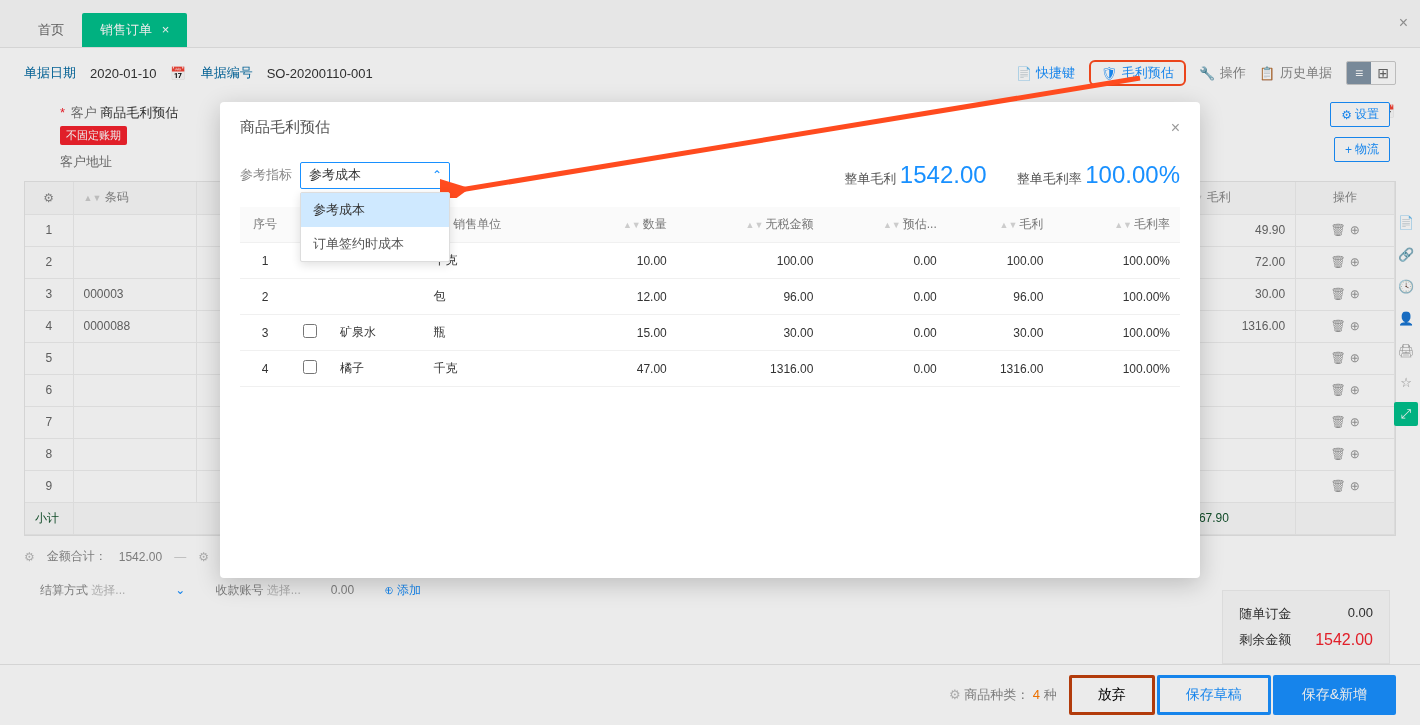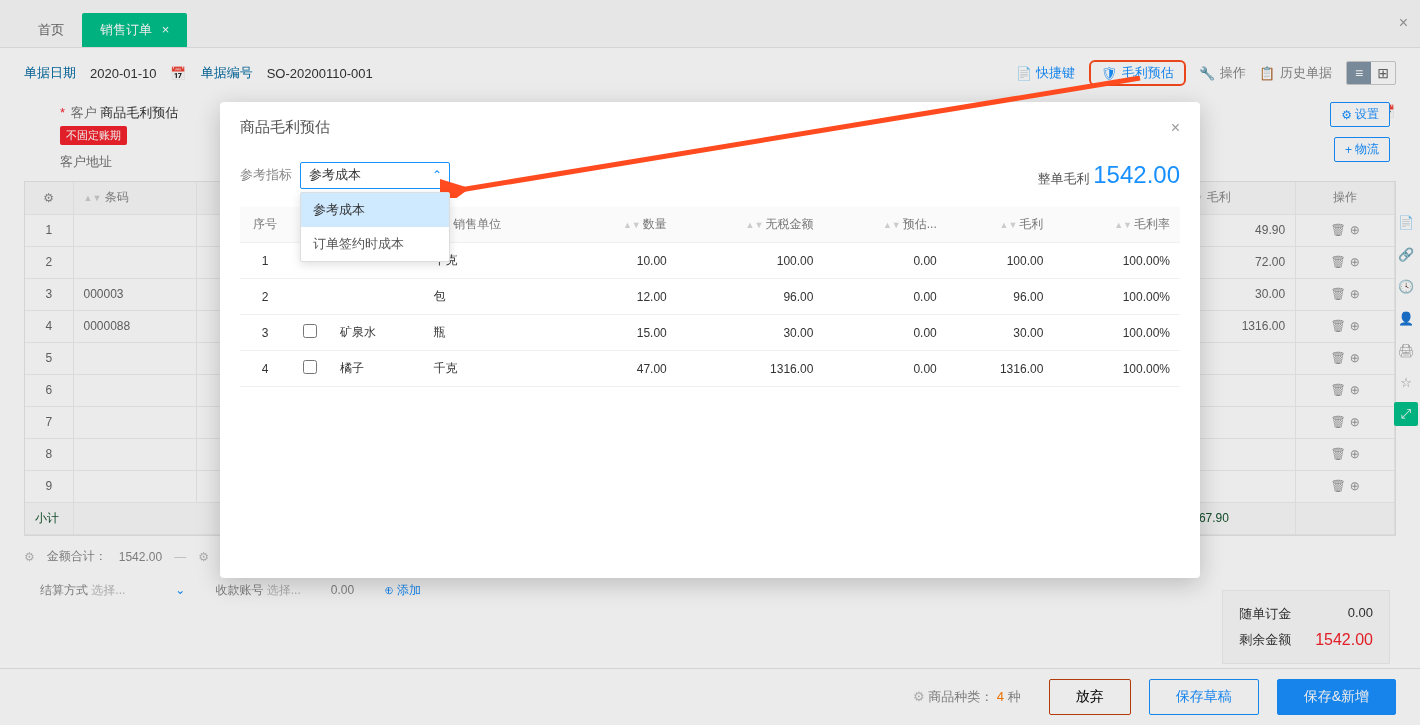--- a/index.html
+++ b/index.html
@@ -58,24 +58,24 @@
 .pay-select { color: #bbb; display: inline-flex; align-items: center; gap: 50px; }
 .pay-select .chev { color: #1890ff; }
 .add-link { color: #1890ff; cursor: pointer; }
 
 
 .deposit-box { position: absolute; right: 30px; top: 590px; background: #fafafa; border: 1px solid #eee; padding: 10px 16px; font-size: 13px; }
 .deposit-box .drow { display: flex; justify-content: space-between; gap: 24px; padding: 4px 0; }
 .deposit-box .remain { color: #f5222d; font-weight: 500; font-size: 16px; }
 
 
-.footer { position: absolute; bottom: 0; left: 0; right: 0; padding: 10px 24px; border-top: 1px solid #e7e7e7; display: flex; align-items: center; gap: 18px; background: #fff; }
+.footer { position: absolute; bottom: 0; left: 0; right: 0; padding: 10px 24px; border-top: 1px solid #e7e7e7; display: flex; align-items: center; gap: 2px; background: #fff; }
 .footer .kinds { color: #888; margin-left: auto; margin-right: 10px; }
 .footer .kinds .num { color: #ff7a00; }
-.footer-btn { padding: 8px 26px; border: 1px solid #c2410c; background: #fff; border-radius: 2px; cursor: pointer; font-size: 14px; }
+.footer-btn { padding: 8px 26px; border: 3px solid #c2410c; background: #fff; border-radius: 2px; cursor: pointer; font-size: 14px; }
 .footer-btn.blue-outline { border-color: #1890ff; color: #1890ff; }
 .footer-btn.blue-fill { background: #1890ff; border-color: #1890ff; color: #fff; }
 
 
 .side-rail { position: absolute; right: 0; top: 210px; width: 28px; display: flex; flex-direction: column; gap: 8px; align-items: center; }
 .side-rail .rail-ic { width: 24px; height: 24px; display: flex; align-items: center; justify-content: center; color: #999; cursor: pointer; border-radius: 2px; }
 .side-rail .rail-ic.green { background: #00c08b; color: #fff; }
 
 
 .modal-mask { position: absolute; inset: 0; background: rgba(0,0,0,0.08); display: flex; align-items: flex-start; justify-content: center; }
@@ -330,20 +330,21 @@
       <div class="select-box">
         <input class="select-input" value="参考成本" style="">
         <span class="select-arrow">⌃</span>
         <div class="dropdown" id="dropdown">
             <div class="dropdown-item selected">参考成本</div>
             <div class="dropdown-item">订单签约时成本</div>
           </div>
       </div>
       <div class="totals">
         <span><span class="tlbl">整单毛利</span> <span class="tval-big">1542.00</span></span>
+        <span><span class="tlbl">整单毛利率</span> <span class="tval-big">100.00%</span></span>
       </div>
     </div>
     <table class="modal-table">
       <thead>
           <tr>
         <th>序号</th>
         <th class="chk-col"></th>
         <th class="name-col"></th>
         <th class="unit-col"><span class="sa">▲▼</span><span>销售单位</span></th>
         <th><span class="sa">▲▼</span><span>数量</span></th>

